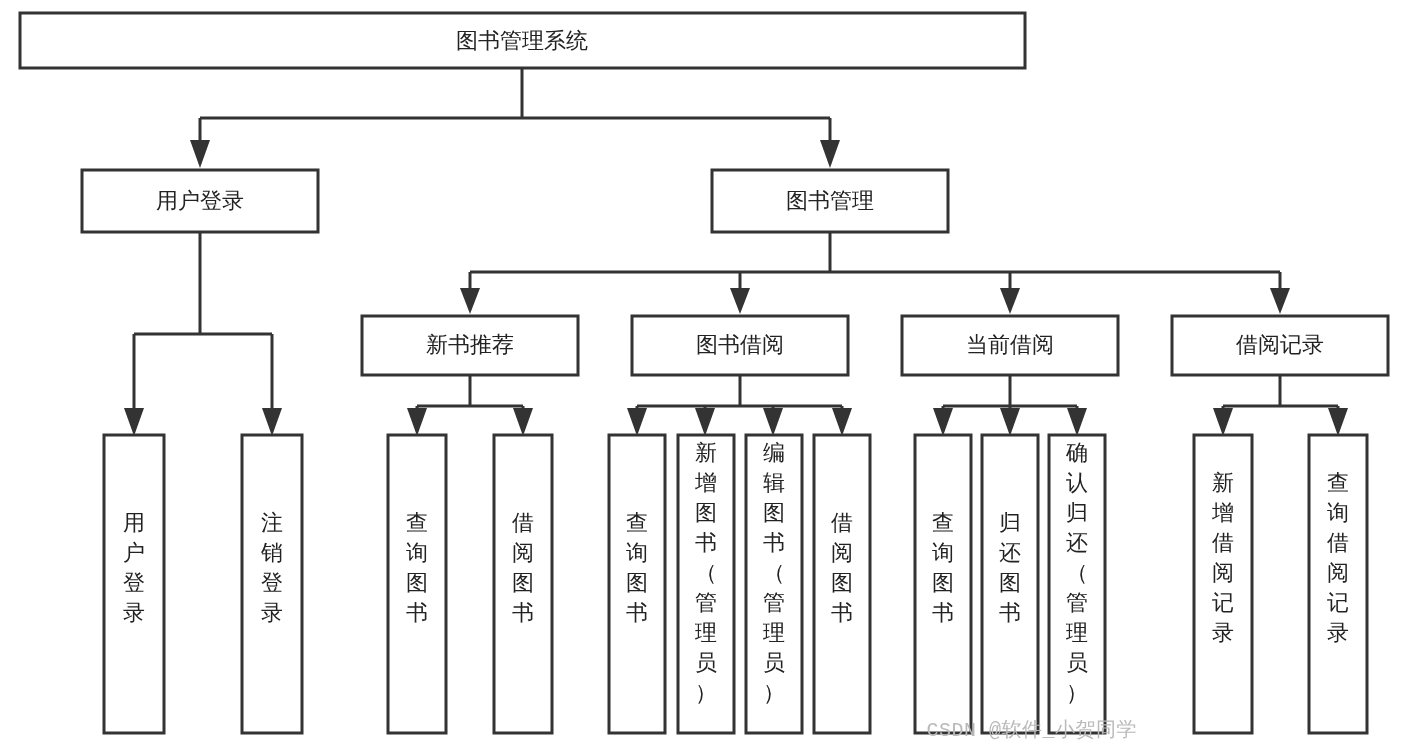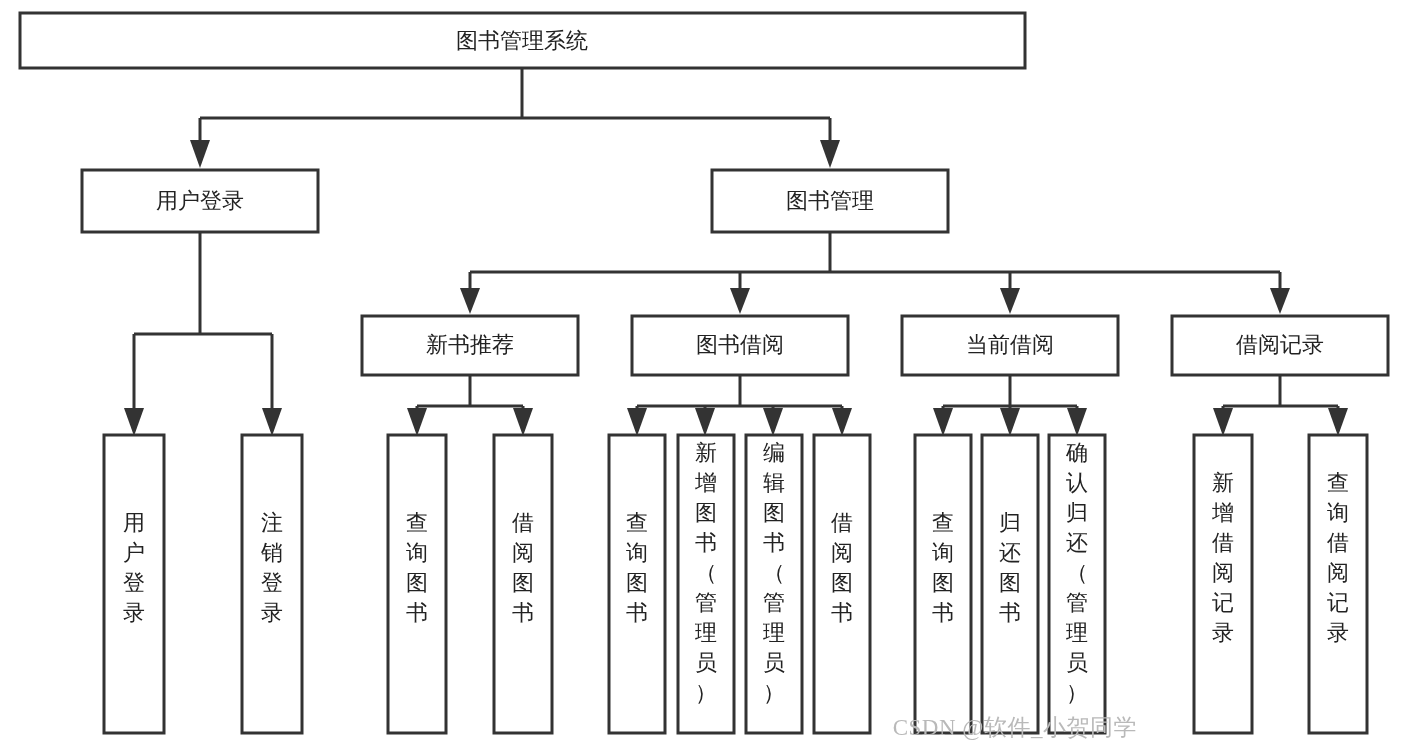--- a/index.html
+++ b/index.html
@@ -53,22 +53,22 @@
   .node-label-v {
     font-family: "DejaVu Sans", "Liberation Sans", sans-serif;
     font-size: 22px;
     fill: #222222;
     text-anchor: middle;
   }
   .watermark {
     position: absolute;
     right: 8px;
     bottom: 4px;
-    font-family: Liberation Serif, serif;
-    font-size: 23px;
+    font-family: Liberation Mono, monospace;
+    font-size: 20px;
     color: #b9b9b9;
     white-space: nowrap;
     letter-spacing: 0.5px;
     user-select: none;
   }
 </style>
 </head>
 <body>
 
 <div id="diagram-root">

